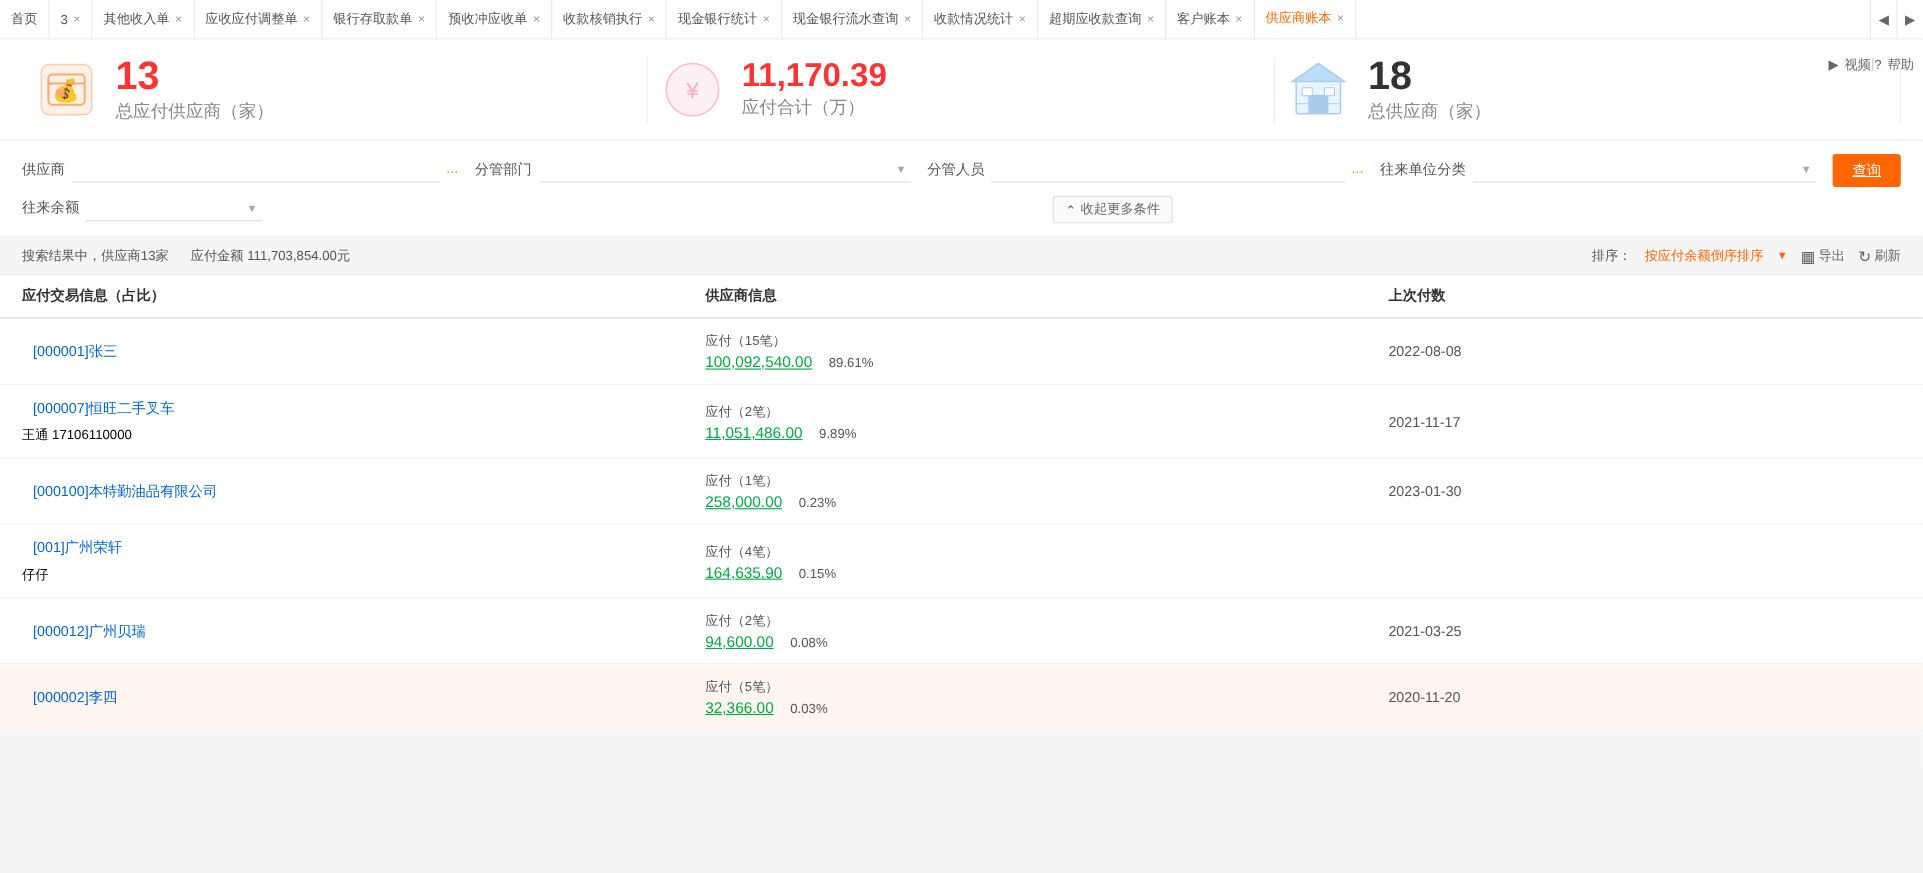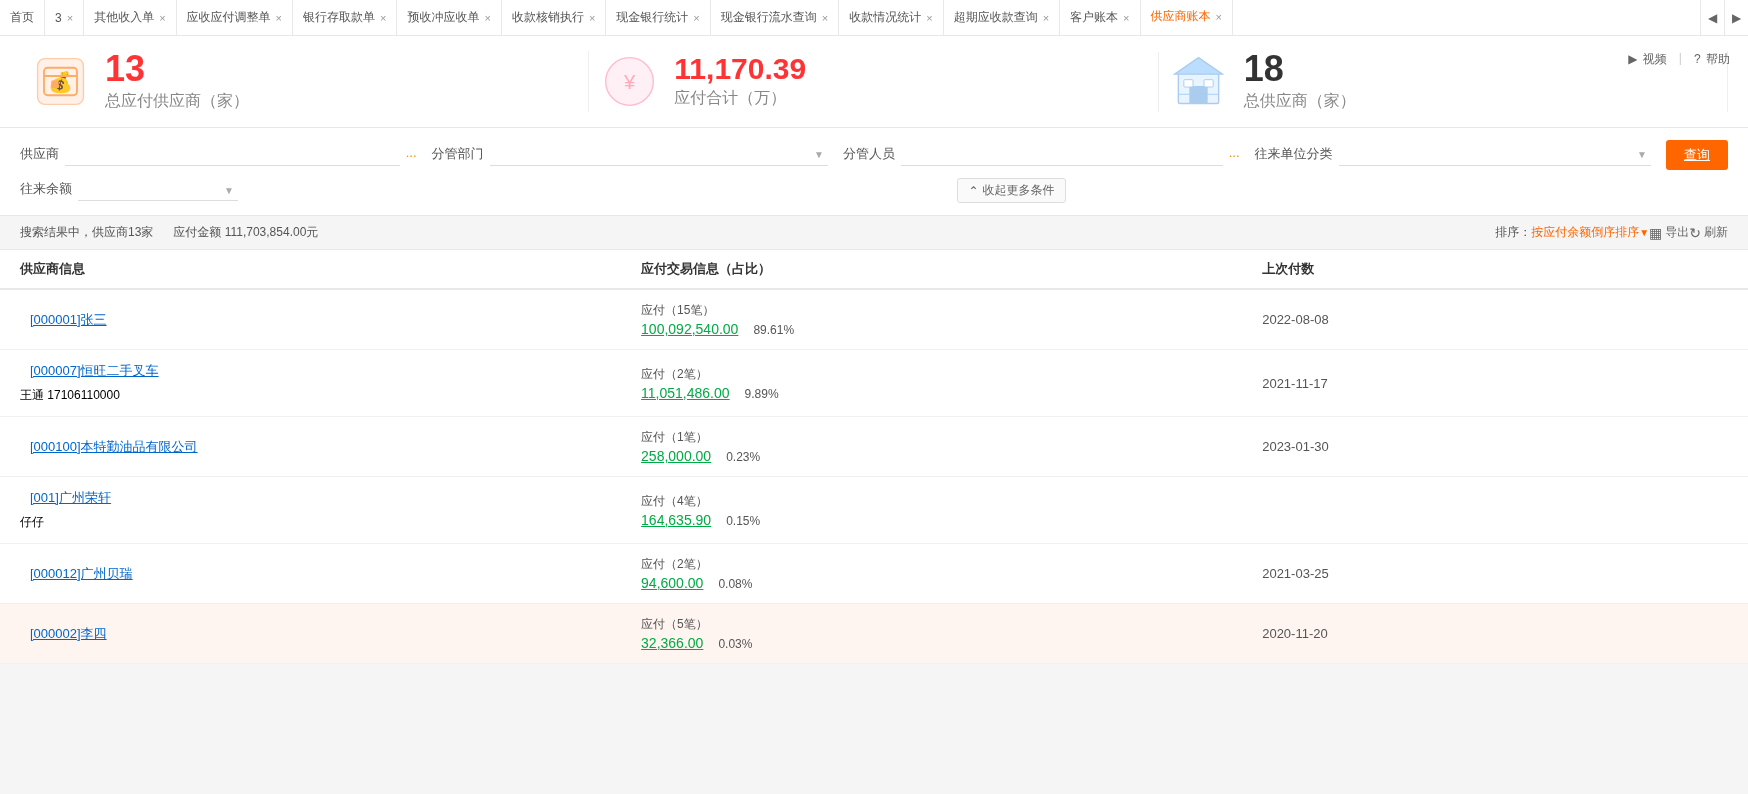--- a/index.html
+++ b/index.html
@@ -75,26 +75,26 @@
       justify-content: center;
     }
     .card-icon svg { width: 55px; height: 55px; }
     .card-info { display: flex; flex-direction: column; }
     .card-number { font-size: 36px; font-weight: bold; color: #ff3333; line-height: 1; }
     .card-number.black { color: #333; }
     .card-label { font-size: 16px; color: #888; margin-top: 4px; }
 
     .top-right-links {
       position: absolute;
-      right: 18px;
+      right: 8px;
       top: 15px;
       font-size: 12px;
       color: #666;
       display: flex;
-      gap: 12px;
+      gap: 0;
     }
     .top-right-links span { cursor: pointer; color: #666; }
 
     
     .filter-area {
       background: #fff;
       padding: 12px 20px;
       border-bottom: 1px solid #e8e8e8;
     }
     .filter-row {
@@ -174,21 +174,21 @@
       display: flex;
       align-items: center;
       justify-content: space-between;
       background: #f5f5f5;
       padding: 8px 20px;
       font-size: 12px;
       color: #555;
       border-bottom: 1px solid #e8e8e8;
     }
     .results-left { display: flex; gap: 20px; }
-    .results-right { display: flex; align-items: center; color: #666; }
+    .results-right { display: flex; align-items: center; gap: 12px; color: #666; }
     .results-right span { cursor: pointer; display: flex; align-items: center; gap: 3px; }
     .sort-label { color: #555; }
     .sort-value { color: #ff6600; cursor: pointer; }
 
     
     .table-container {
       background: #fff;
       margin: 0;
     }
     .table-header {
@@ -204,21 +204,20 @@
     .table-row {
       display: grid;
       grid-template-columns: 2fr 2fr 1.5fr;
       padding: 12px 20px;
       border-bottom: 1px solid #f0f0f0;
       align-items: center;
     }
     .table-row.highlighted { background: #fff5f0; }
     .supplier-link {
       color: #0066cc;
-      text-decoration: underline;
       cursor: pointer;
       font-size: 13px;
       padding-left: 10px;
     }
     .supplier-sub {
       font-size: 12px;
       color: #000000;
       margin-top: 7px;
     }
     .transaction-label { color: #555; font-size: 12px; margin-bottom: 2px; }
@@ -435,22 +434,22 @@
     <span>
       <span style="font-size:14px;">↻</span>
       <span>刷新</span>
     </span>
   </div>
 </div>
 
 <div class="table-container">
 
   <div class="table-header">
+    <span>应付交易信息（占比）</span>
     <span>供应商信息</span>
-    <span>应付交易信息（占比）</span>
     <span>上次付数</span>
   </div>
 
   <div id="table-body">
       <div class="table-row">
     <div>
       <div><a class="supplier-link">[000001]张三</a></div>
 
     </div>
     <div>

